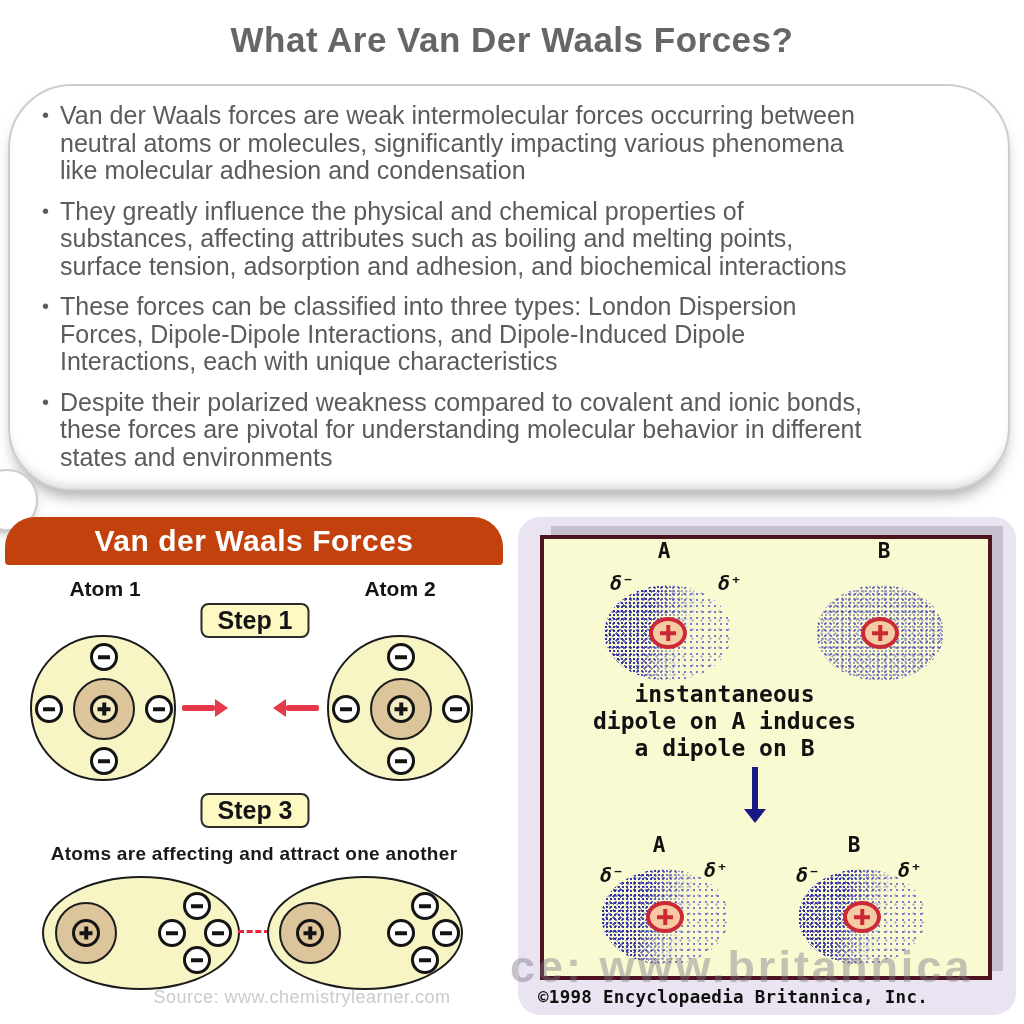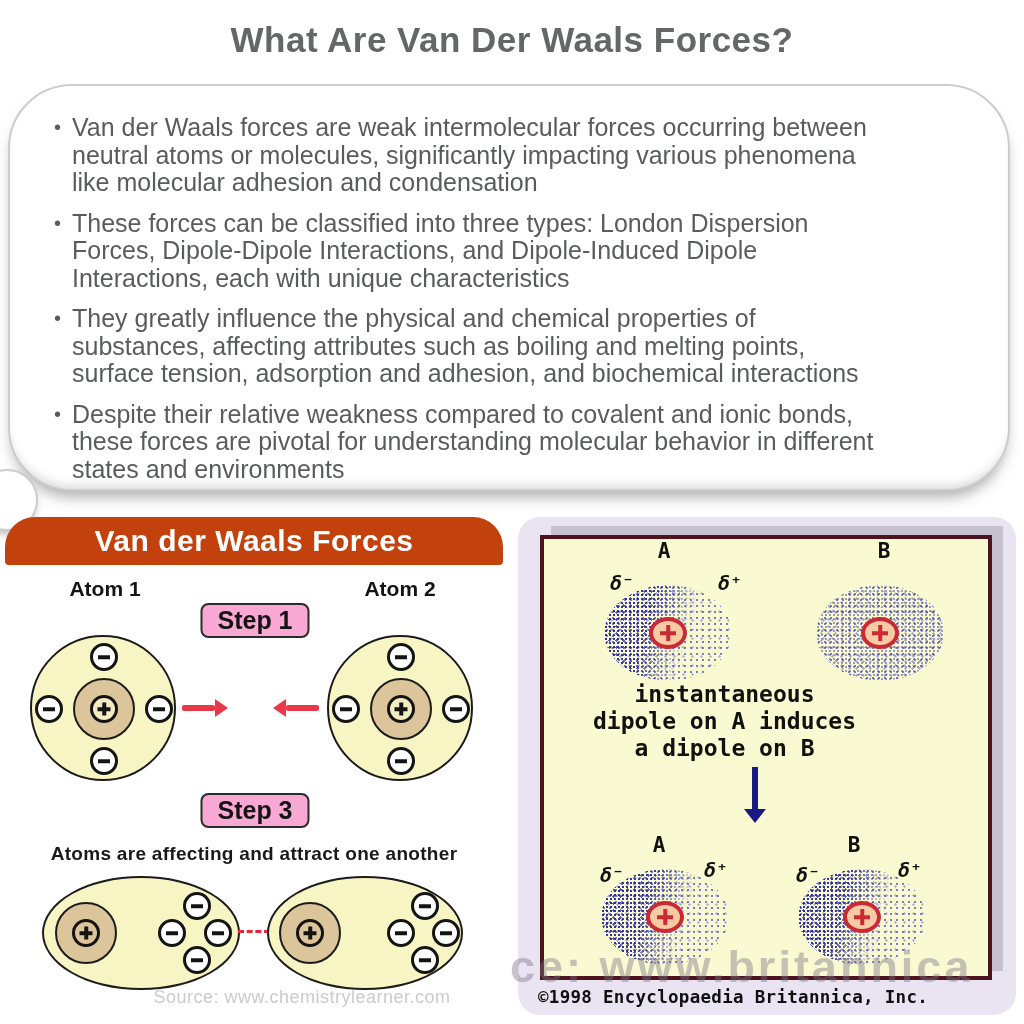--- a/index.html
+++ b/index.html
@@ -11,33 +11,33 @@
     font-size:35px; font-weight:600; color:#656668; letter-spacing:.5px; }
 
   
   .bubble { position:absolute; left:8px; top:84px; width:1002px; height:407px;
     background:#ffffff; border:2px solid #cdcdcd; border-radius:64px; box-sizing:border-box;
     box-shadow: 0 10px 14px -4px rgba(110,110,110,0.55), inset 0 -9px 12px -7px rgba(0,0,0,0.18);
   }
   .bubble-tail { position:absolute; left:-34px; top:383px; width:58px; height:58px;
     border-radius:50%; background:#fff; border:2px solid #cdcdcd;
     box-shadow: 0 6px 8px -3px rgba(110,110,110,0.5); }
-  .bullets { list-style:none; margin:12px; padding:16px 18px 0 32px; }
+  .bullets { list-style:none; margin:0; padding:16px 18px 0 32px; }
   .bullets li { position:relative; padding-left:18px; margin-bottom:13px;
     font-size:25px; line-height:27.5px; color:#5a5b5d; }
   .bullets li::before { content:"•"; position:absolute; left:0; top:0; font-size:20px; color:#5a5b5d; }
   .lines { white-space:pre-line; }
 
   
   .left-panel { position:absolute; left:5px; top:517px; width:498px; height:503px; }
   .cl-header { position:absolute; left:0; top:0; width:498px; height:48px;
     background:#c2410c; border-radius:30px 30px 4px 4px; display:flex; align-items:center; justify-content:center;
     color:#ffffff; font-size:30px; font-weight:bold; letter-spacing:.5px; }
   .atom-label { position:absolute; transform:translateX(-50%); font-size:21px; font-weight:bold; color:#141414; }
-  .step-badge { position:absolute; transform:translateX(-50%); background:#f9a8d4; border:2.5px solid #2b2b2b;
+  .step-badge { position:absolute; transform:translateX(-50%); background:#fef9c3; border:2.5px solid #2b2b2b;
     border-radius:8px; padding:1px 15px; font-size:25px; font-weight:bold; color:#141414; }
   .atom { position:absolute; width:146px; height:146px; border-radius:50%; background:#f8f5c5;
     border:2.5px solid #1c1c1c; box-sizing:border-box; }
   .oval { position:absolute; border-radius:50%; background:#f8f5c5; border:2.5px solid #1c1c1c; box-sizing:border-box; }
   .nucleus { position:absolute; border-radius:50%; background:#dcc59a; border:2.5px solid #1c1c1c; box-sizing:border-box; }
   .sym { position:absolute; border-radius:50%; box-sizing:border-box; border:3.5px solid #141414; background:#fff; }
   .sym.minus::after { content:""; position:absolute; left:50%; top:50%; width:12px; height:3.5px;
     background:#141414; transform:translate(-50%,-50%); }
   .sym.plus::after { content:""; position:absolute; left:50%; top:50%; width:13px; height:3.5px;
     background:#141414; transform:translate(-50%,-50%); }
@@ -100,27 +100,27 @@
 <body>
 
 <div class="page-title">What Are Van Der Waals Forces?</div>
 
 <div class="bubble">
   <div class="bubble-tail"></div>
   <ul class="bullets">
     <li><span class="lines">Van der Waals forces are weak intermolecular forces occurring between
 neutral atoms or molecules, significantly impacting various phenomena
 like molecular adhesion and condensation</span></li>
+    <li><span class="lines">They greatly influence the physical and chemical properties of
+substances, affecting attributes such as boiling and melting points,
+surface tension, adsorption and adhesion, and biochemical interactions</span></li>
     <li><span class="lines">These forces can be classified into three types: London Dispersion
 Forces, Dipole-Dipole Interactions, and Dipole-Induced Dipole
 Interactions, each with unique characteristics</span></li>
-    <li><span class="lines">They greatly influence the physical and chemical properties of
-substances, affecting attributes such as boiling and melting points,
-surface tension, adsorption and adhesion, and biochemical interactions</span></li>
-    <li><span class="lines">Despite their relative weakness compared to covalent and ionic bonds,
+    <li><span class="lines">Despite their polarized weakness compared to covalent and ionic bonds,
 these forces are pivotal for understanding molecular behavior in different
 states and environments</span></li>
   </ul>
 </div>
 
 <div class="left-panel">
   <div class="cl-header">
     <span>Van der Waals Forces</span>
   </div>
 

